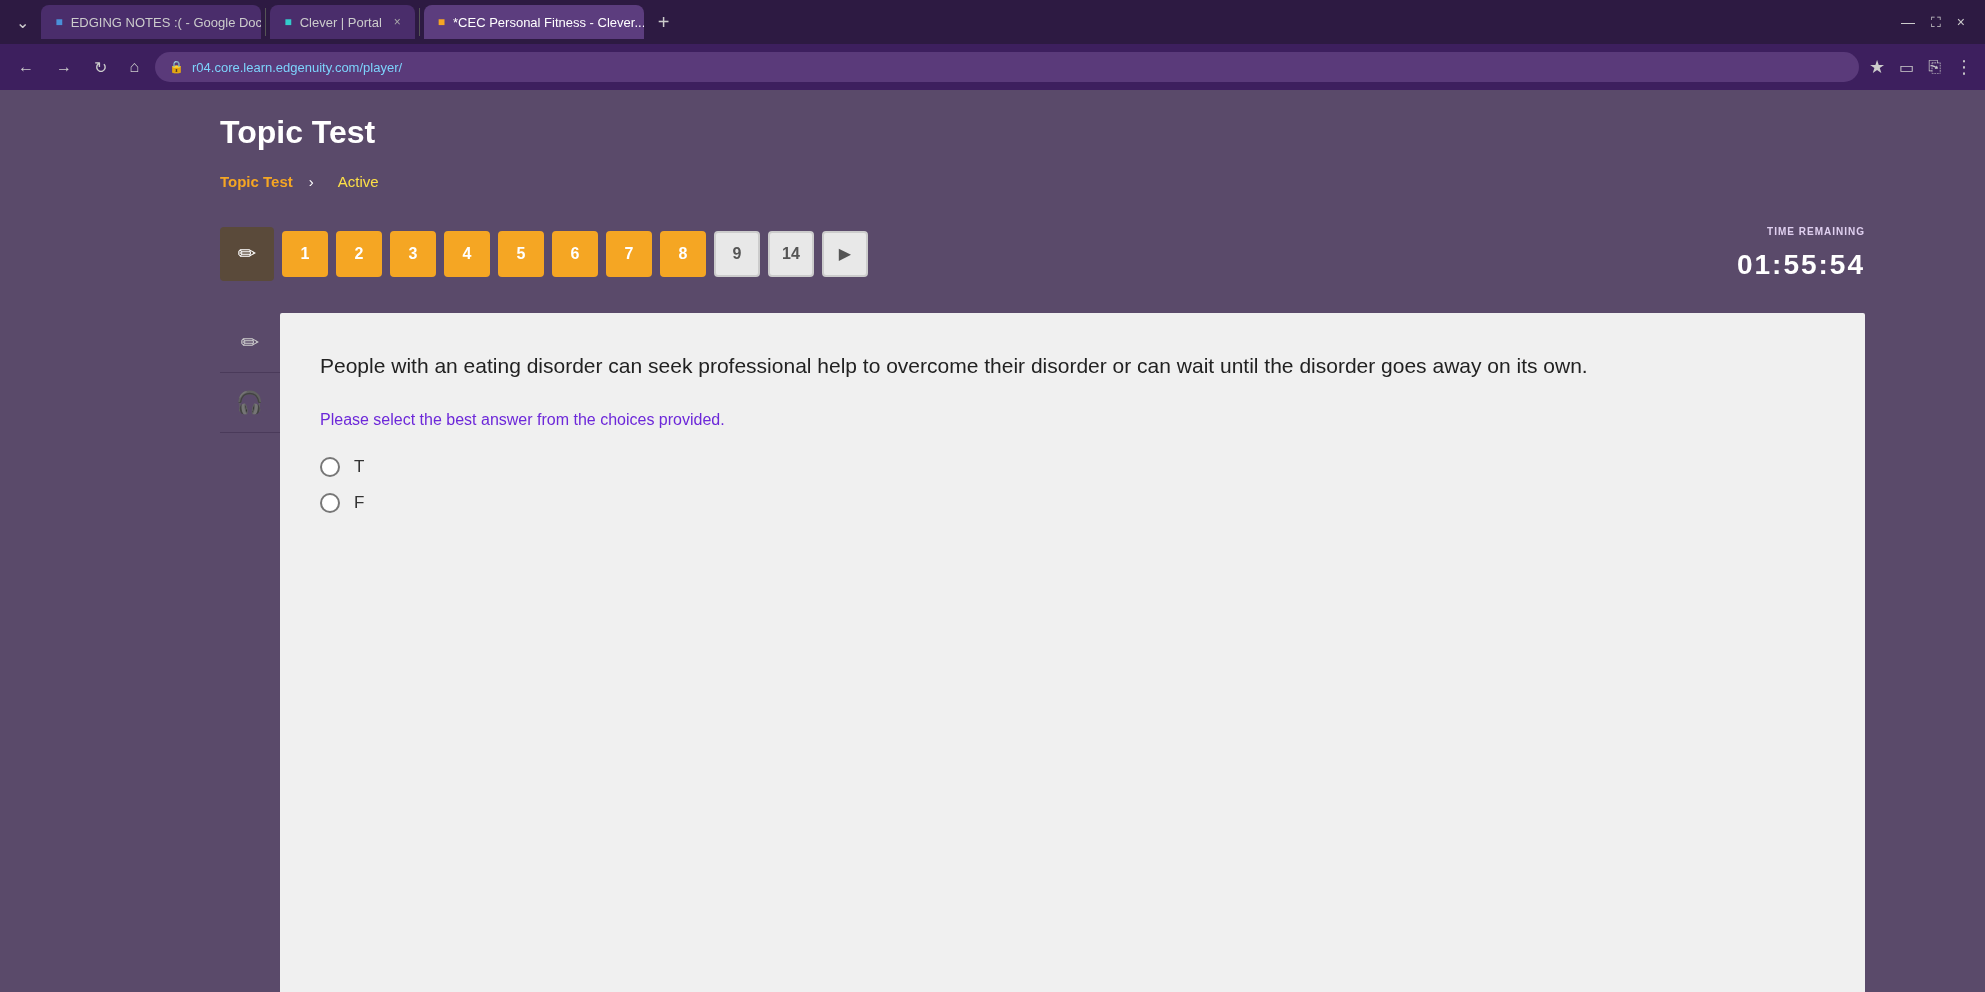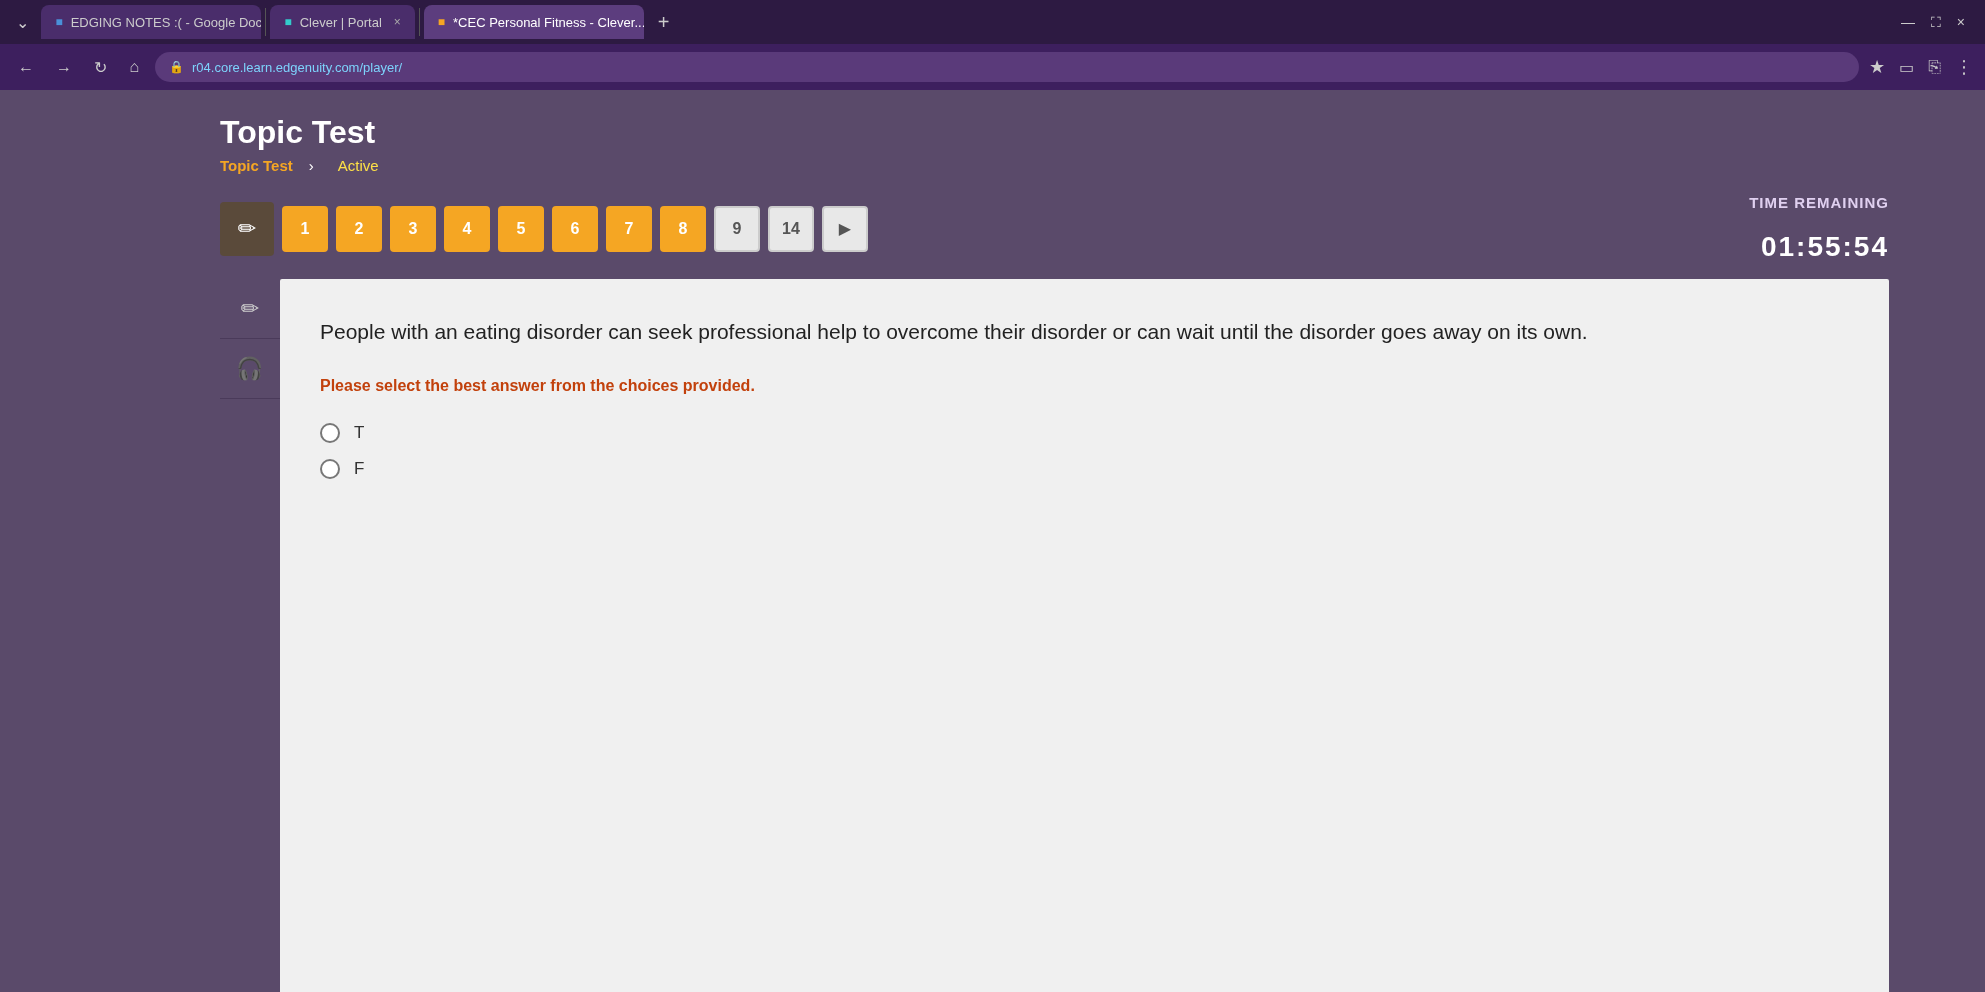--- a/index.html
+++ b/index.html
@@ -130,22 +130,23 @@
       color: #ccc;
       font-size: 16px;
     }
 
     
     .main-content {
       flex: 1;
       background: #5a4a6a;
       display: flex;
       flex-direction: column;
-      padding: 24px 96px 0 220px;
+      padding: 24px 120px 0 220px;
       position: relative;
+      gap: 16px;
     }
 
     .page-title {
       color: #fff;
       font-size: 32px;
       font-weight: bold;
       margin-bottom: 6px;
     }
 
     .breadcrumb {
@@ -243,24 +244,24 @@
       font-size: 16px;
       color: #555;
     }
 
     .timer-section {
       text-align: right;
     }
 
     .timer-label {
       color: #e0d0f0;
-      font-size: 15px;
+      font-size: 10px;
       font-weight: bold;
       letter-spacing: 1px;
-      margin-bottom: 20px;
+      margin-bottom: 12px;
     }
 
     .timer-value {
       color: #fff;
       font-size: 28px;
       font-weight: bold;
       letter-spacing: 2px;
       text-align: right;
     }
 
@@ -301,24 +302,23 @@
     }
 
     .question-text {
       color: #222;
       font-size: 21px;
       line-height: 1.6;
       margin-bottom: 28px;
     }
 
     .question-instruction {
-      color: #c2410c;
+      color: #6d28d9;
       font-size: 16px;
       margin-bottom: 28px;
-      font-weight: bold;
     }
 
     .answer-options {
       display: flex;
       flex-direction: column;
       gap: 16px;
     }
 
     .answer-option {
       display: flex;

